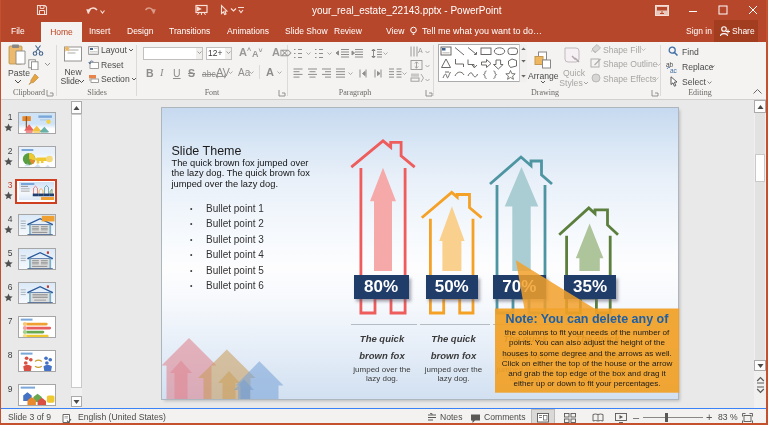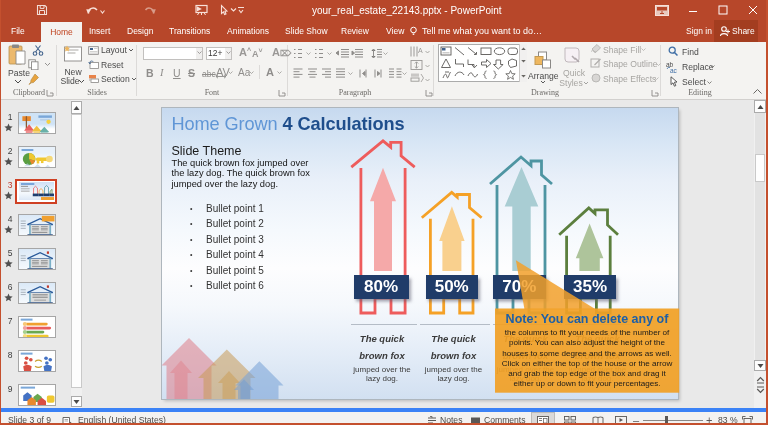--- a/index.html
+++ b/index.html
@@ -18,21 +18,21 @@
 .glabel { position:absolute; top:46px; font-size:8px; color:#6c6a67; text-align:center;font-family:Liberation Serif, serif; }
 .rtext { position:absolute; font-size:8.6px; color:#4a4a4a; }
 .gray { color:#a7a5a2; }
 .combo { position:absolute; background:#fff; border:1px solid #c2c0be; }
 
 #main { position:absolute; left:0; top:100px; width:768px; height:308px; background:#e9e9e9; }
 #slide { position:absolute; left:162px; top:8px; width:516px; height:291px;
   background:linear-gradient(to bottom,#c6d9ef 0%,#d8e6f5 12%,#e9f0f9 25%,#f5f9fd 42%,#fdfdfe 55%,#f5f8fc 68%,#e3ecf7 85%,#d2e0f1 100%);
   box-shadow:0 0 0 1px #aeb6bd, 2px 2px 3px rgba(0,0,0,0.2); }
 
-#statusbar { position:absolute; left:0; top:408px; width:768px; height:17px; background:#f3f2f1; border-top:4px solid #3b82f6; font-size:8.6px; color:#4c4a48; }
+#statusbar { position:absolute; left:0; top:408px; width:768px; height:17px; background:#f3f2f1; border-top:1px solid #3b82f6; font-size:8.6px; color:#4c4a48; }
 
 #bl { position:absolute; left:0; top:0; width:1px; height:425px; background:#c4502e; }
 #br { position:absolute; left:766px; top:0; width:2px; height:425px; background:#c4502e; }
 #bb { position:absolute; left:0; top:423px; width:768px; height:2px; background:#c4502e; }
 .navy { position:absolute; background:#203c69; color:#fff; font-weight:bold; font-size:17px; text-align:center; box-shadow:2px 2.5px 3px rgba(90,90,110,0.55); }
 .thumb { position:absolute; left:17.5px; width:38px; height:22.5px; background:#fff; border:1px solid #a6a6a6; overflow:hidden; }
 .thumb .abs, .thumb svg { position:absolute; }
 .tnum { position:absolute; left:6px; width:8px; text-align:center; font-size:8.5px; color:#3c3c3c; }
 .tstar { position:absolute; left:4px; width:9px; height:9px; }
 #slide .abs, #slide .navy { position:absolute; }
@@ -94,21 +94,21 @@
     </svg>
 </div>
 <div id="tabrow">
   <div class="tab" style="left:11px">File</div>
   <div id="hometab">Home</div>
   <div class="tab" style="left:89px">Insert</div>
   <div class="tab" style="left:127px">Design</div>
   <div class="tab" style="left:169px">Transitions</div>
   <div class="tab" style="left:227px">Animations</div>
   <div class="tab" style="left:285px">Slide Show</div>
-  <div class="tab" style="left:341px">Review</div>
+  <div class="tab" style="left:334px">Review</div>
   <div class="tab" style="left:386px">View</div>
   <svg class="abs" style="left:409px;top:6px" width="9" height="12" viewBox="0 0 9 12">
       <circle cx="4.5" cy="4" r="2.8" fill="none" stroke="#fff" stroke-width="1"></circle>
       <path d="M3.5 7 h2 M3.7 8.5 h1.6" stroke="#fff" stroke-width="0.9"></path>
     </svg>
   <div class="tab" style="left:422px;font-size:9px">Tell me what you want to do…</div>
   <div class="tab" style="left:686px">Sign in</div>
   <div class="abs" style="left:714px;top:0;width:44px;height:22px;background:#a33d20"></div>
   <svg class="abs" style="left:719px;top:5px" width="12" height="12" viewBox="0 0 12 12">
       <circle cx="5" cy="4" r="2.3" fill="none" stroke="#fff" stroke-width="1.1"></circle>
@@ -625,21 +625,20 @@
             <path d="M15 10 L20 6 L25 10 V16 H15 Z" fill="#6aa84f"></path>
             <path d="M8 14 L13 10 L18 14 V20 H8 Z" fill="#e8892e"></path>
             <path d="M20 15 L25 11 L30 15 V20 H20 Z" fill="#d94f43"></path>
             <rect x="31" y="8" width="9" height="9" rx="2" fill="#f0c830"></rect>
           </g>
       </svg>
     </div>
   </div>
 
   <div id="slide">
-    <div class="abs" style="left:9.5px;top:6px;font-size:18.2px;letter-spacing:-0.1px"><span style="color:#6096d6">Home Grown </span><span style="color:#1f4e8c;font-weight:bold">4 Calculations</span></div>
     <div class="abs" style="left:9.5px;top:36px;font-size:12.5px;color:#1b1b1b">Slide Theme</div>
     <div class="abs" style="left:9.5px;top:50px;font-size:9.3px;color:#141414;line-height:10.3px;white-space:nowrap">The quick brown fox jumped over<br>the lazy dog. The quick brown fox<br>jumped over the lazy dog.</div>
     <div class="abs" style="left:28px;top:92.5px;font-size:10px;color:#333;line-height:15.5px">
       <div><span class="blt">•</span>Bullet point 1</div>
       <div><span class="blt">•</span>Bullet point 2</div>
       <div><span class="blt">•</span>Bullet point 3</div>
       <div><span class="blt">•</span>Bullet point 4</div>
       <div><span class="blt">•</span>Bullet point 5</div>
       <div><span class="blt">•</span>Bullet point 6</div>
     </div>

